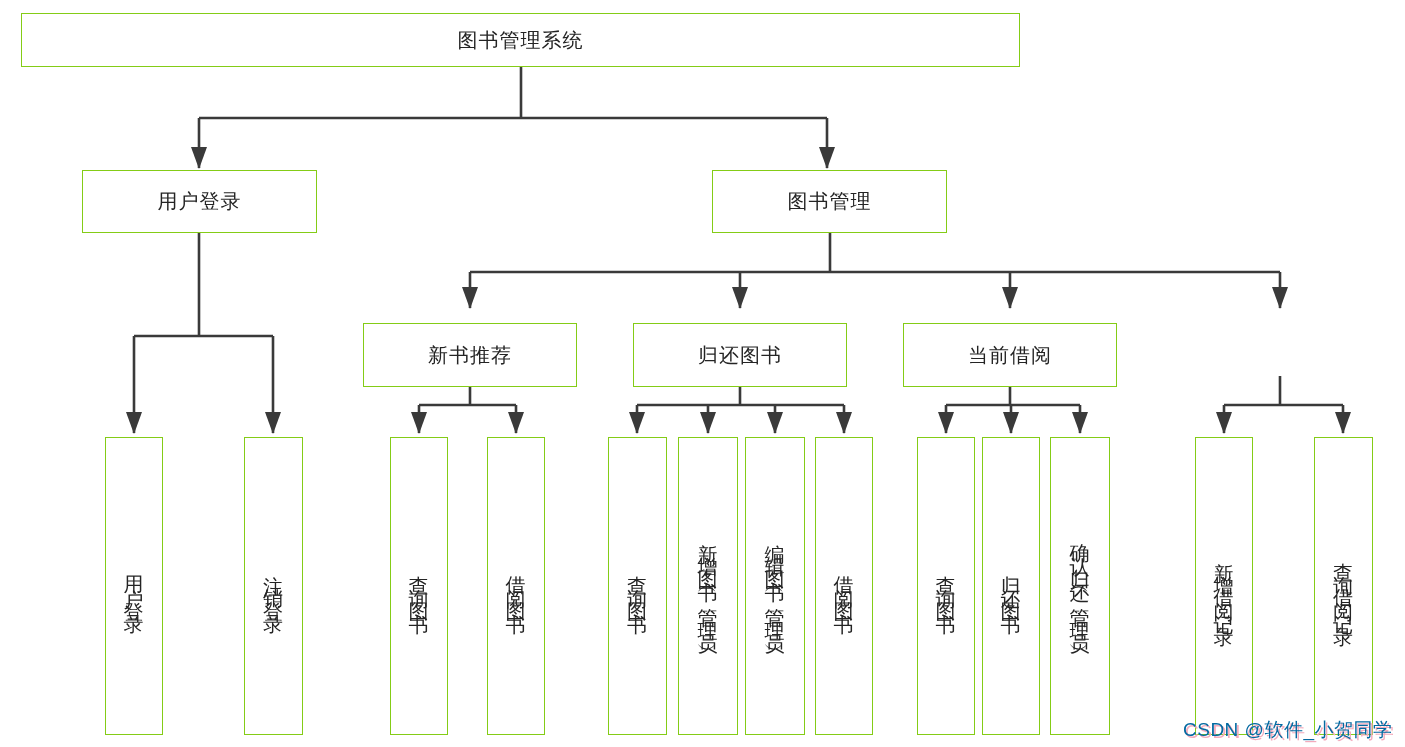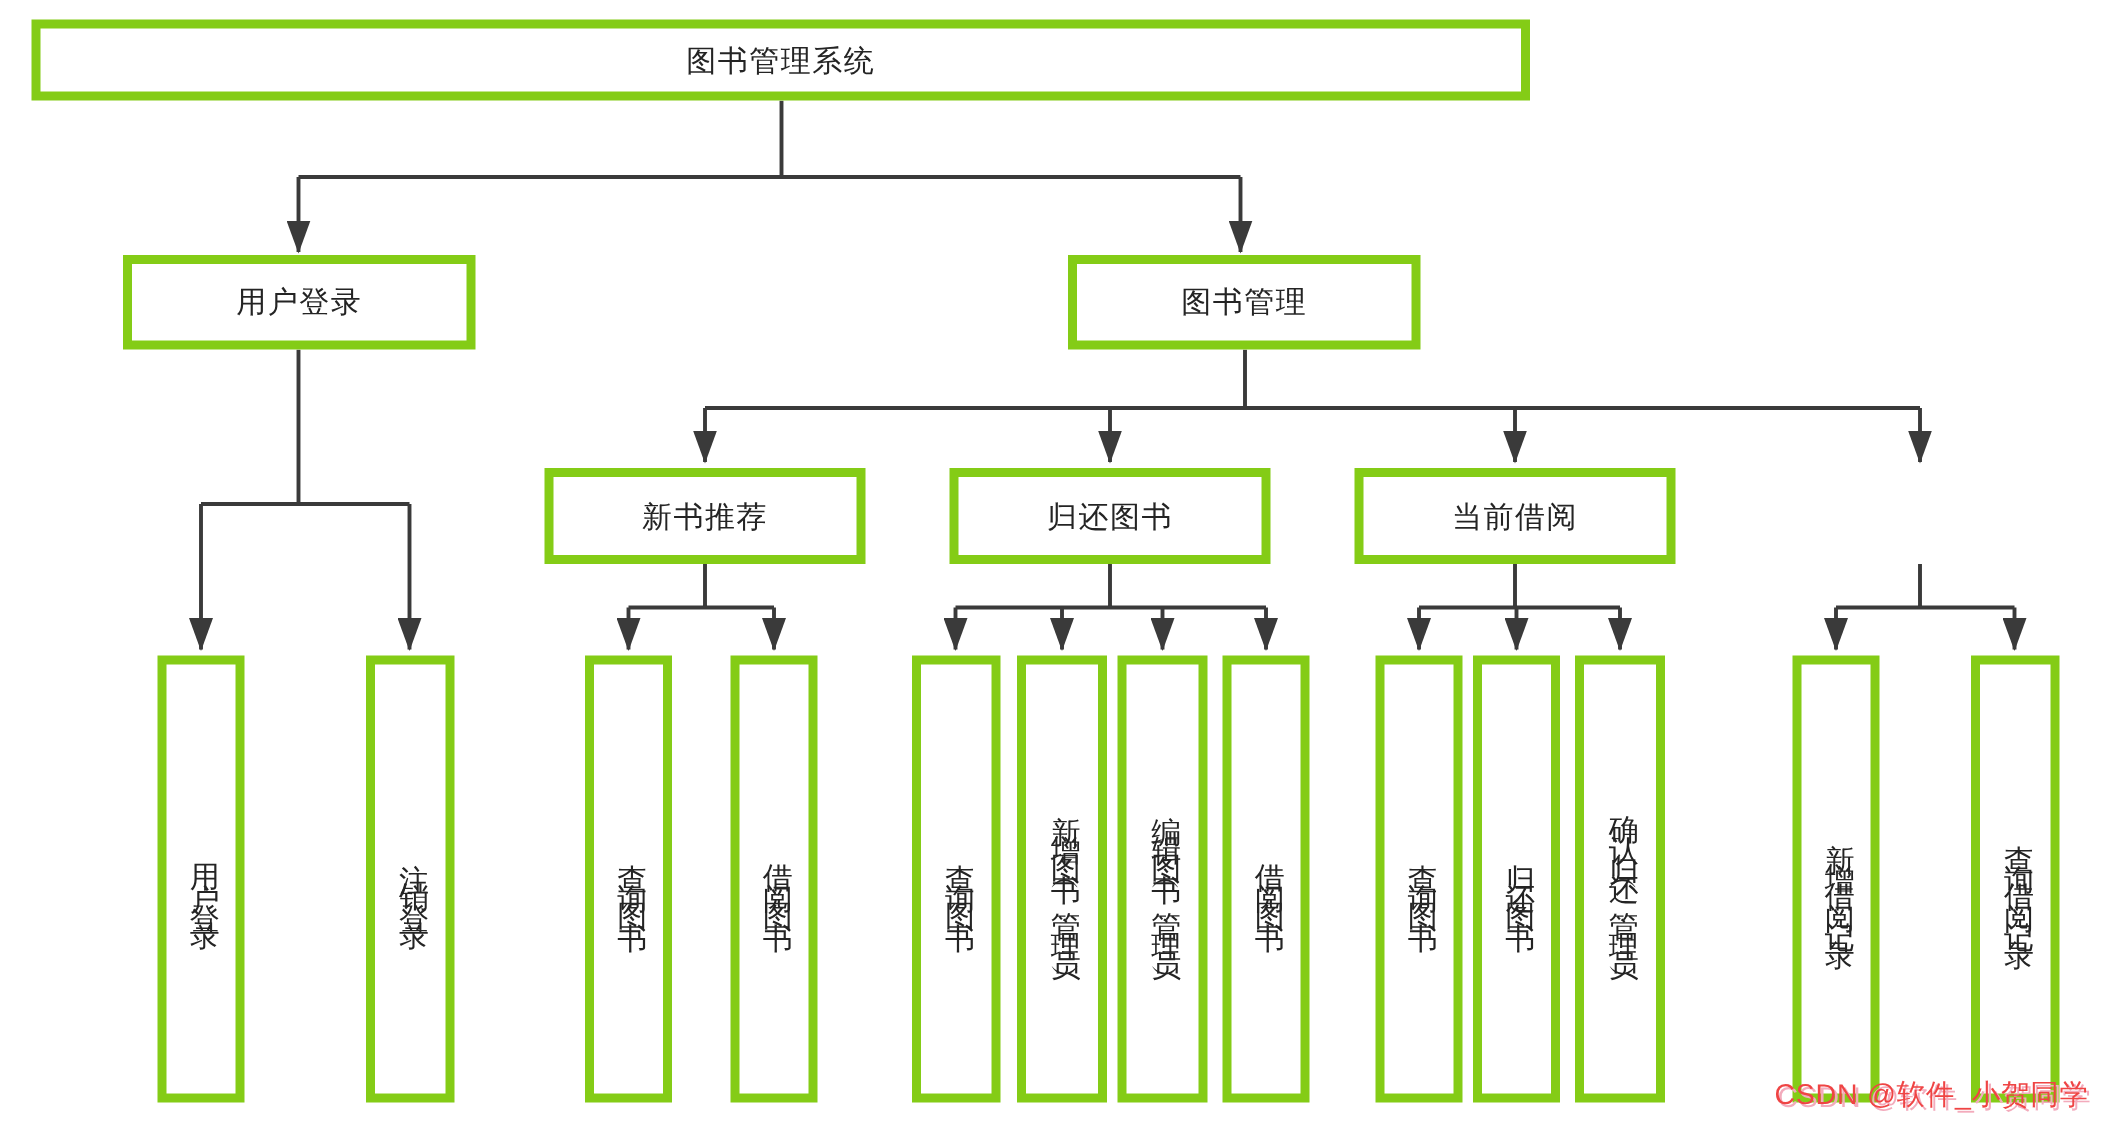--- a/index.html
+++ b/index.html
@@ -9,50 +9,49 @@
     height: 747px;
     background: #ffffff;
     font-family: "Liberation Sans", "DejaVu Sans", sans-serif;
     overflow: hidden;
   }
   .wires { position: absolute; left: 0; top: 0; }
   .ln { stroke: #3a3a3a; stroke-width: 2.6; fill: none; }
   .box {
     position: absolute;
     box-sizing: border-box;
-    border: 6px solid #84cc16;
+    border: 1px solid #84cc16;
     background: #ffffff;
     color: #242424;
     display: flex;
     align-items: center;
     justify-content: center;
-    font-family: Liberation Mono, monospace;
   }
   .h-box { font-size: 20px; letter-spacing: 1px; }
   .root-box { left: 21px; top: 13px; width: 999px; height: 54px; }
   .lvl2-left  { left: 82px;  top: 170px; width: 235px; height: 63px; }
   .lvl2-right { left: 712px; top: 170px; width: 235px; height: 63px; }
-  .lvl3 { top: 312px; width: 214px; height: 64px; }
+  .lvl3 { top: 323px; width: 214px; height: 64px; }
   .leaf { top: 437px; height: 298px; }
   .leaf span {
     writing-mode: vertical-rl;
     text-orientation: mixed;
     font-size: 20px;
     line-height: 1;
     letter-spacing: 13px;
     color: #242424;
     white-space: nowrap;
   }
   .watermark {
     position: absolute;
     left: 1183px;
     top: 717px;
     font-size: 19px;
     white-space: nowrap;
-    color: #ef4444;
+    color: #0369a1;
     text-shadow: 2px 2px 0 #f3abbc;
     letter-spacing: 0.5px;
   }
 </style>
 </head>
 <body>
 
 <div class="canvas">
 
   <svg class="wires" width="1405" height="747" viewBox="0 0 1405 747">

